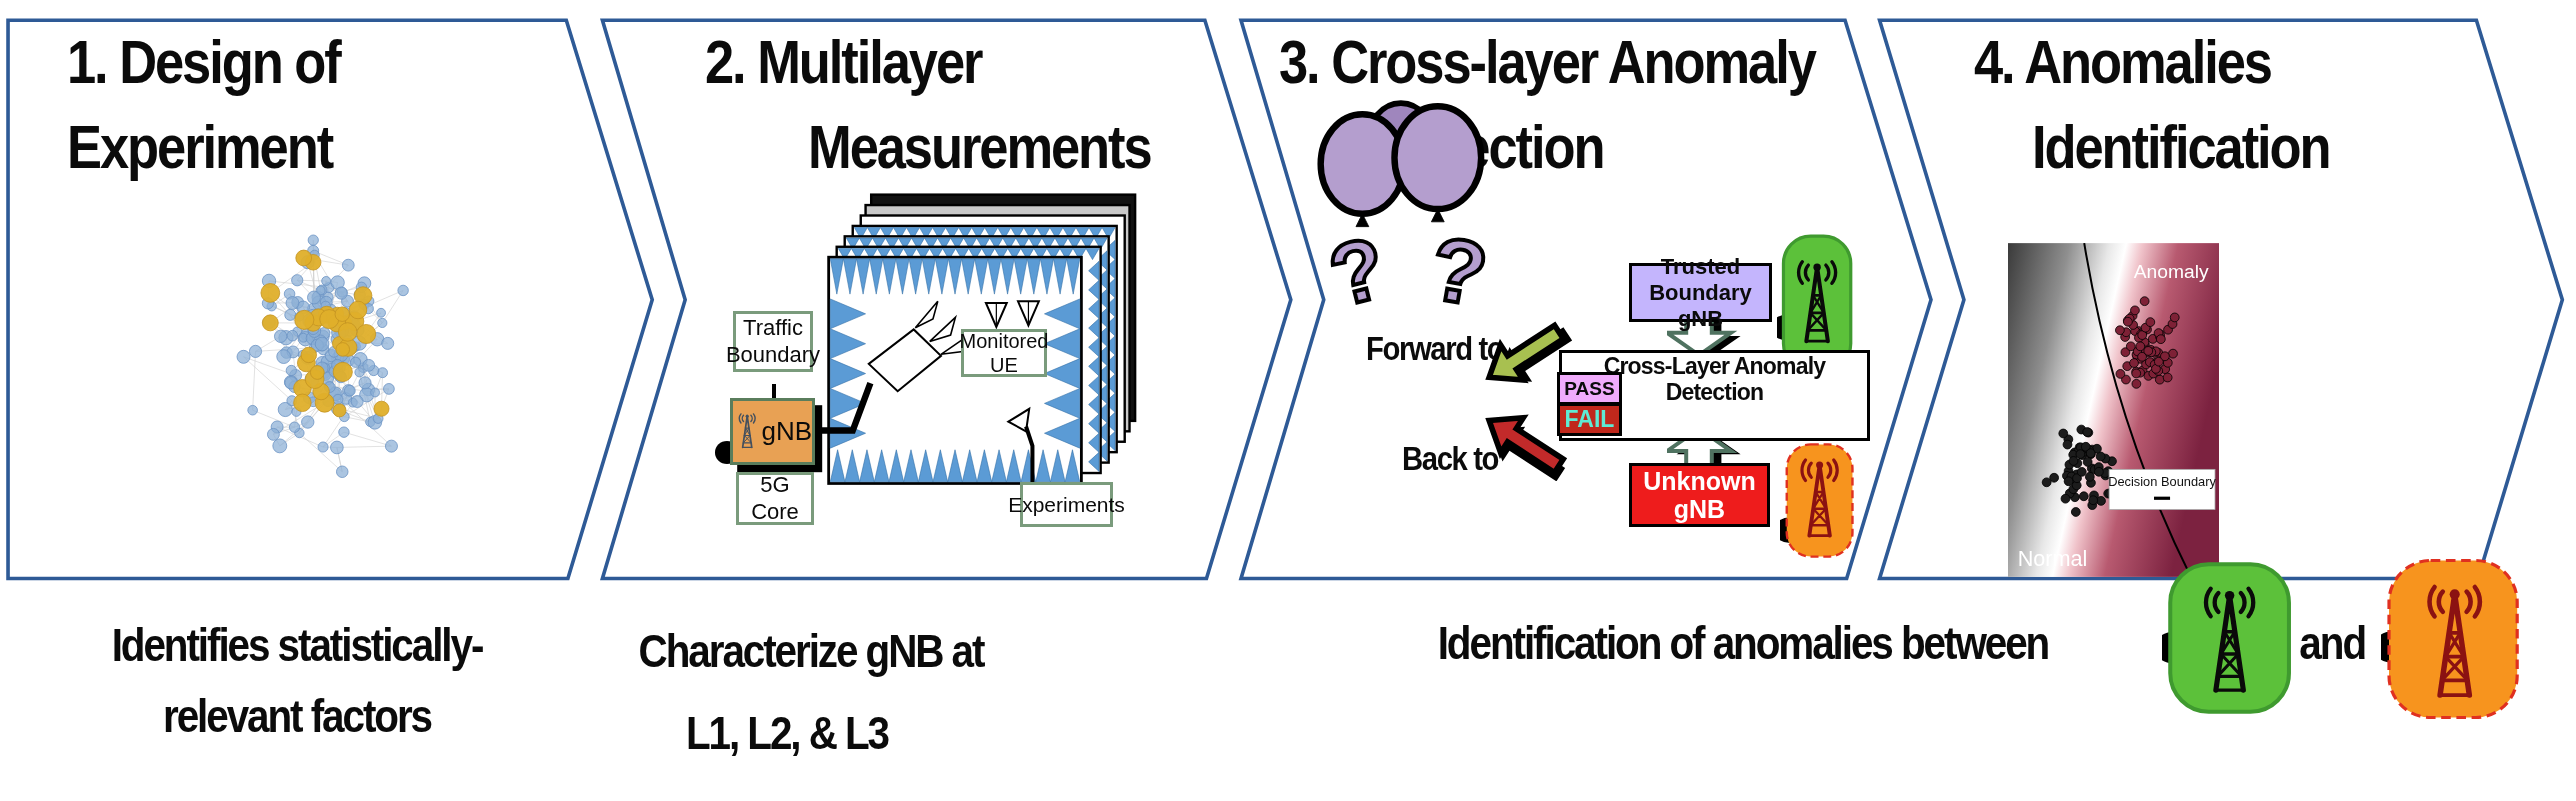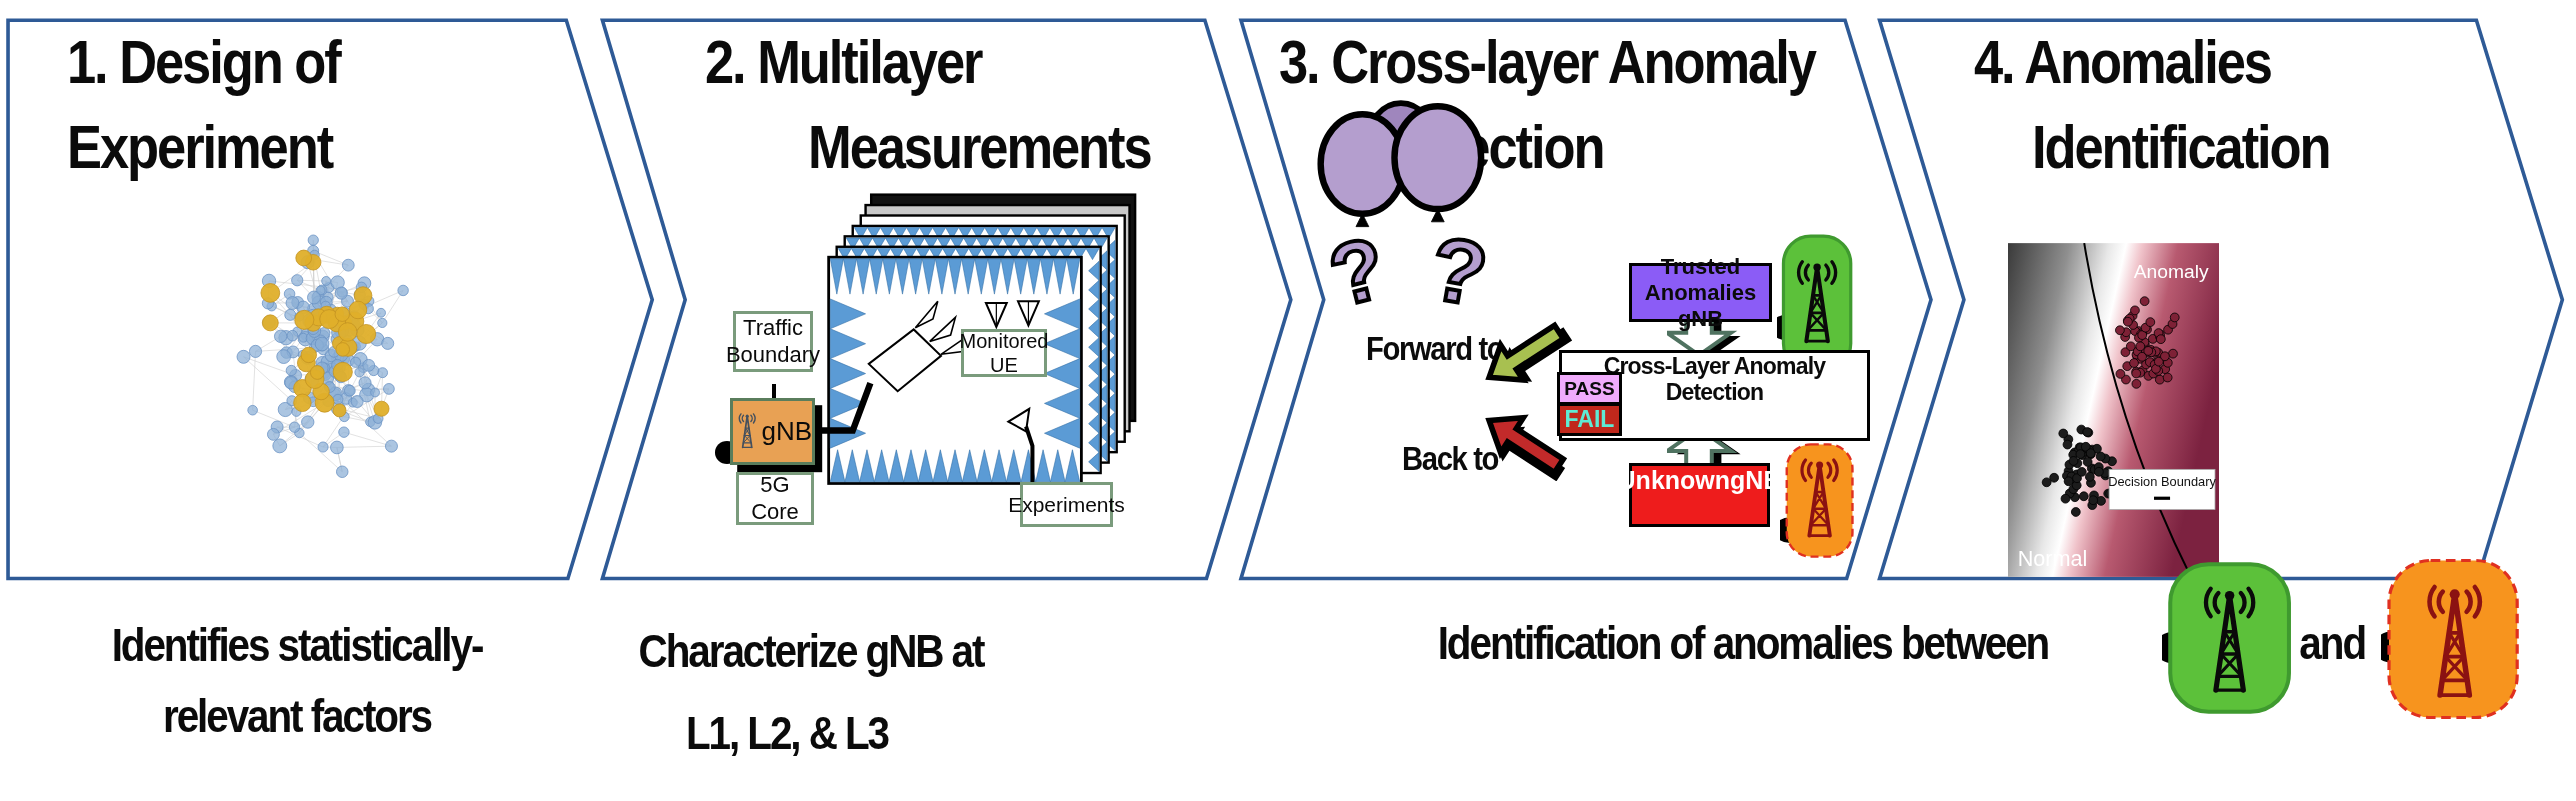--- a/index.html
+++ b/index.html
@@ -869,26 +869,26 @@
       <polygon points="40,144 80,172 56,172 56,196 24,196 24,172 0,172" fill="#fff" stroke="#4f7260" stroke-width="5"></polygon>
     </g>
   </svg>
 
   <div class="abs blackbox" style="left:1559px;top:350px;width:305px;height:85px;background:#fff;z-index:2">
     <div class="lbl" style="font-size:23px;font-weight:bold;height:26px;line-height:26px;letter-spacing:-0.8px">Cross-Layer Anomaly Detection</div>
   </div>
   <div class="abs blackbox lbl" style="left:1557px;top:372px;width:59px;height:27px;background:#f0abfc;font-size:19px;font-weight:bold;line-height:27px;z-index:3">PASS</div>
   <div class="abs blackbox lbl" style="left:1557px;top:403px;width:59px;height:27px;background:#c0281c;color:#fff;font-size:23px;font-weight:bold;line-height:27px;z-index:3"><span style="color:#5eead4">FAIL</span></div>
 
-  <div class="abs blackbox lbl" style="left:1629px;top:263px;width:137px;height:53px;background:#8b5cf6;font-size:22px;font-weight:bold;line-height:26px;display:flex;flex-direction:column;justify-content:center;z-index:2">
+  <div class="abs blackbox lbl" style="left:1629px;top:263px;width:137px;height:53px;background:#c4b5fd;font-size:22px;font-weight:bold;line-height:26px;display:flex;flex-direction:column;justify-content:center;z-index:2">
     <span>Trusted</span>
-    <span>Anomalies gNB</span>
+    <span>Boundary gNB</span>
   </div>
 
-  <div class="abs blackbox lbl" style="left:1629px;top:463px;width:135px;height:58px;background:#ee1c1c;color:#fff;font-size:25px;font-weight:bold;line-height:28px;display:flex;justify-content:center;z-index:2">
+  <div class="abs blackbox lbl" style="left:1629px;top:463px;width:135px;height:58px;background:#ee1c1c;color:#fff;font-size:25px;font-weight:bold;line-height:28px;display:flex;flex-direction:column;justify-content:center;z-index:2">
     <span style="color:#fff">Unknown</span>
     <span style="color:#fff">gNB</span>
   </div>
 
   <svg class="abs" style="left:1777px;top:233px" width="77" height="141" viewBox="0 0 96 176">
     <ellipse cx="12" cy="118" rx="20" ry="16" fill="#000"></ellipse>
     <rect x="8" y="4" width="84" height="168" rx="34" fill="#5cc13a" stroke="#3f9a2f" stroke-width="4"></rect>
     <g style="color:#0a0a0a">
         <use href="#tower" x="8" y="28" width="84" height="120"></use>
       </g>

